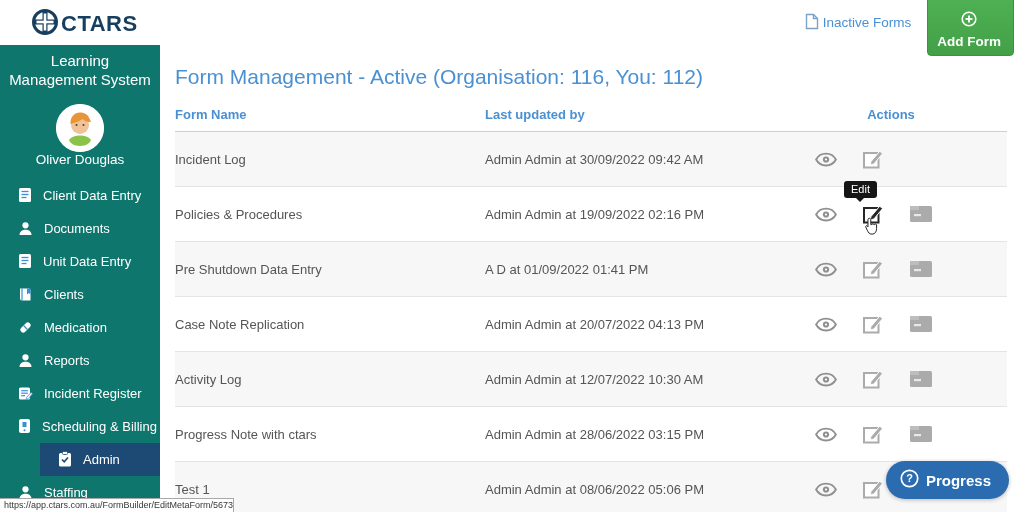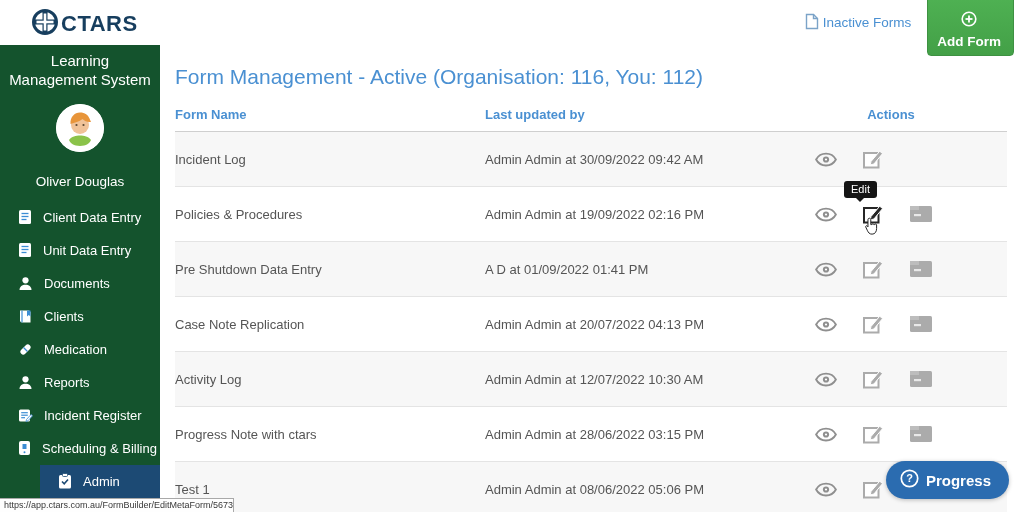--- a/index.html
+++ b/index.html
@@ -11,25 +11,25 @@
   .topbar { position:absolute; top:0; left:0; width:1024px; height:45px; background:#fff; z-index:5; }
   .logo { position:absolute; left:32px; top:9px; display:flex; align-items:center; gap:3px; }
   .logo-text { font-size:22px; font-weight:bold; color:#173e5e; letter-spacing:.5px; }
   .topbar-right { position:absolute; right:10px; top:0; height:45px; display:flex; align-items:center; gap:16px; }
   .inactive-forms { display:flex; align-items:center; gap:4px; color:#4a90d2; font-size:13.5px; cursor:pointer; }
   .add-form-btn { display:flex; align-items:center; gap:4px; background:linear-gradient(#50b354,#43a047);
                   border:1px solid #3e9142; color:#fff; font-size:13.5px; font-weight:bold;
                   border-radius:4px; padding:20px 12px 6px 9px; cursor:pointer;flex-direction:column; }
 
   
-  .sidebar { position:absolute; top:45px; left:0; width:160px; height:467px; background:#14532d; z-index:4; }
+  .sidebar { position:absolute; top:45px; left:0; width:160px; height:467px; background:#0f766e; z-index:4; }
   .sidebar-header { color:#fff; font-size:15px; text-align:center; padding:7px 6px 6px; line-height:1.25; }
   .avatar-wrap { display:flex; justify-content:center; margin-top:8px; }
   .avatar { width:48px; height:48px; border-radius:50%; background:#fff; overflow:hidden; }
-  .user-name { color:#fff; font-size:13.5px; text-align:center; margin-top:22px; }
+  .user-name { color:#fff; font-size:13.5px; text-align:center; margin-top:0; }
   .menu { margin-top:12px; }
   .menu-item { height:33px; display:flex; align-items:center; gap:11px; padding-left:18px;
                color:#fff; font-size:13px; cursor:pointer; }
   .menu-item.active { background:#1c4a74;margin-left:40px; }
   .menu-item svg { flex:0 0 auto; }
 
   
   .main { position:absolute; left:160px; top:45px; width:864px; height:467px; background:#fff; }
   .page-title { color:#4a90d2; font-size:21px; font-weight:400; padding:20px 0 0 15px; }
   .tbl { margin:18px 17px 0 15px; }
@@ -123,37 +123,37 @@
             <rect x="1" y="1" width="12" height="14" rx="1.5" fill="#fff"></rect>
             <line x1="3.5" y1="4.5" x2="10.5" y2="4.5" stroke="#3c8dd4" stroke-width="1.3"></line>
             <line x1="3.5" y1="7.5" x2="10.5" y2="7.5" stroke="#3c8dd4" stroke-width="1.3"></line>
             <line x1="3.5" y1="10.5" x2="8.5" y2="10.5" stroke="#3c8dd4" stroke-width="1.3"></line>
           </svg>
         </span>
         <span>Client Data Entry</span>
       </div>
       <div class="menu-item">
         <span style="display: inline-flex;">
+          <svg width="15" height="15" viewBox="0 0 15 15">
+            <circle cx="7.5" cy="4.3" r="3.1" fill="#fff"></circle>
+            <path d="M1.5 14 c0-3.4 2.7-5.3 6-5.3 s6 1.9 6 5.3 z" fill="#fff"></path>
+          </svg>
+        </span>
+        <span>Documents</span>
+      </div>
+      <div class="menu-item">
+        <span style="display: inline-flex;">
           <svg width="14" height="16" viewBox="0 0 14 16">
             <rect x="1" y="1" width="12" height="14" rx="1.5" fill="#fff"></rect>
             <line x1="3.5" y1="4.5" x2="10.5" y2="4.5" stroke="#3c8dd4" stroke-width="1.3"></line>
             <line x1="3.5" y1="7.5" x2="10.5" y2="7.5" stroke="#3c8dd4" stroke-width="1.3"></line>
             <line x1="3.5" y1="10.5" x2="8.5" y2="10.5" stroke="#3c8dd4" stroke-width="1.3"></line>
           </svg>
         </span>
         <span>Unit Data Entry</span>
-      </div>
-      <div class="menu-item">
-        <span style="display: inline-flex;">
-          <svg width="15" height="15" viewBox="0 0 15 15">
-            <circle cx="7.5" cy="4.3" r="3.1" fill="#fff"></circle>
-            <path d="M1.5 14 c0-3.4 2.7-5.3 6-5.3 s6 1.9 6 5.3 z" fill="#fff"></path>
-          </svg>
-        </span>
-        <span>Documents</span>
       </div>
       <div class="menu-item">
         <span style="display: inline-flex;">
           <svg width="15" height="15" viewBox="0 0 15 15">
             <path d="M2 1.5 h8.5 a2 2 0 0 1 2 2 v10 h-8.5 a2 2 0 0 1 -2-2 z" fill="#fff"></path>
             <path d="M9 1.5 v6 l1.8-1.4 l1.7 1.4 v-6 z" fill="#3c8dd4"></path>
             <path d="M9 1.5 v6 l1.8-1.4 l1.7 1.4 v-6" fill="#fff" opacity="0"></path>
             <line x1="4" y1="13.5" x2="4" y2="1.5" stroke="#3c8dd4" stroke-width="1.2"></line>
           </svg>
         </span>

